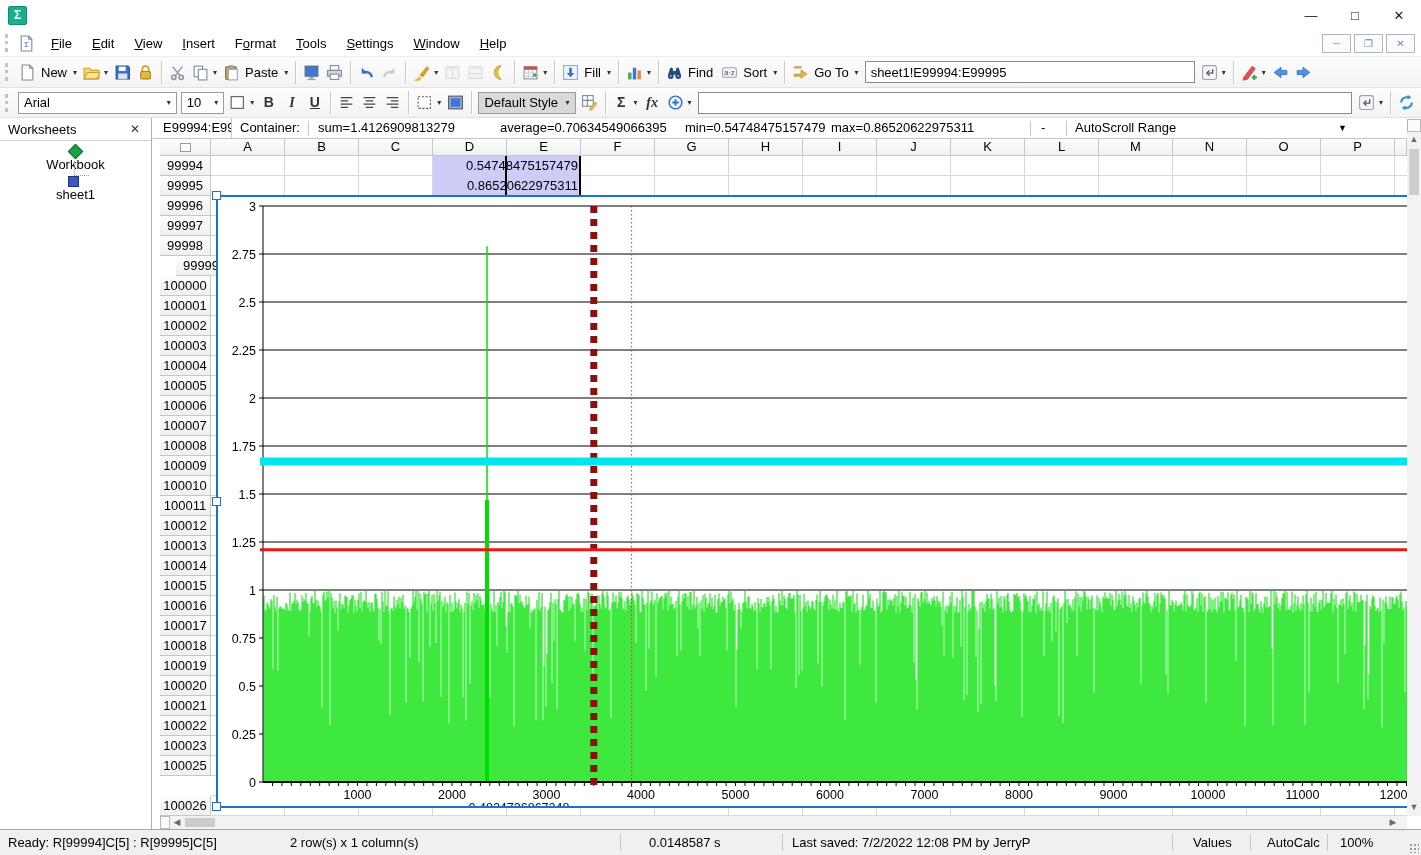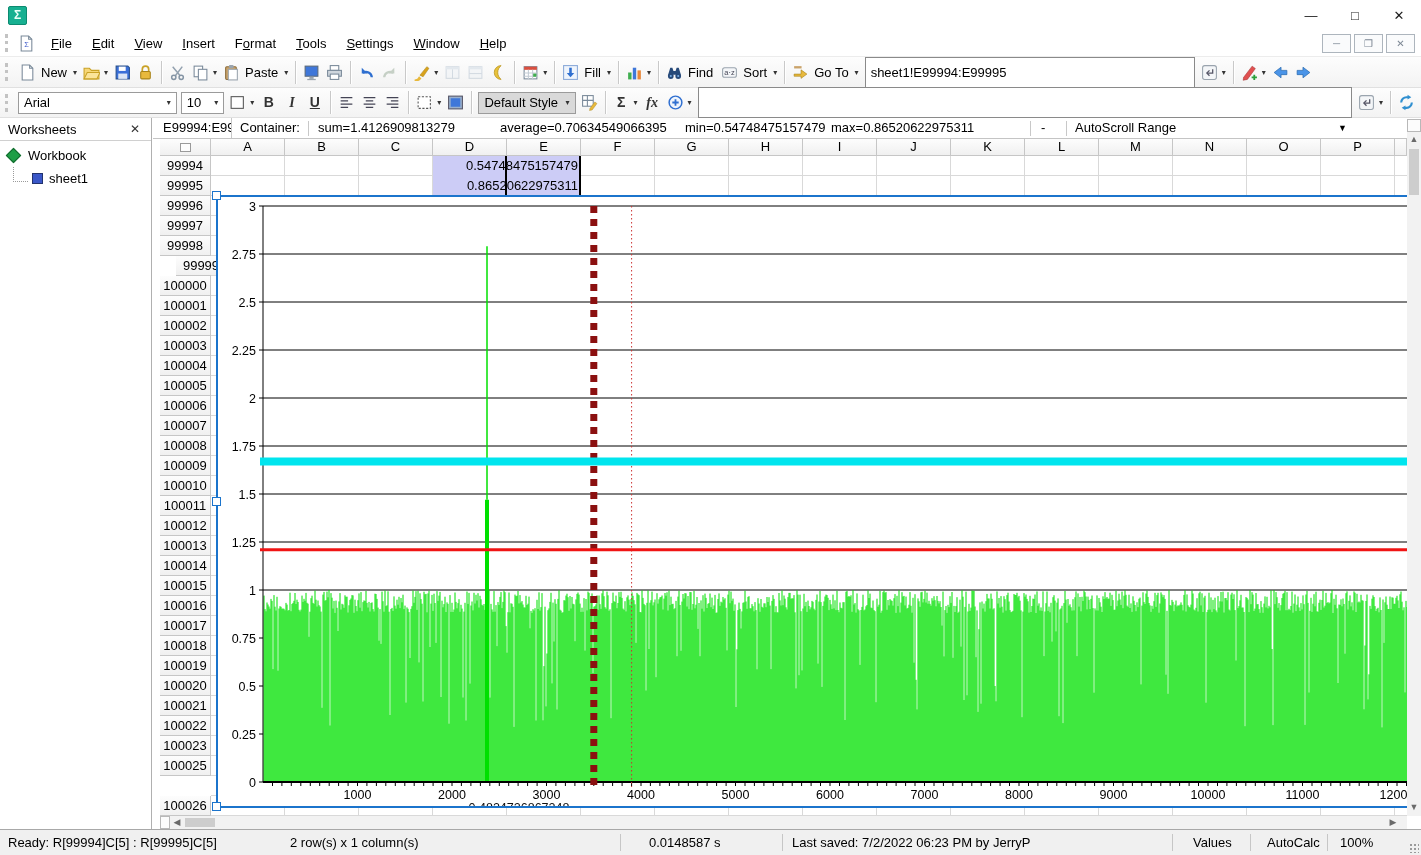--- a/index.html
+++ b/index.html
@@ -35,32 +35,32 @@
   .ticon{width:17px;height:17px;display:inline-block;}
   .ticon svg{width:17px;height:17px;display:block;}
   .ticon.txt{font-size:14px;line-height:17px;text-align:center;color:#333;}
   .tlabel{font-size:13px;margin:0 2px 0 5px;white-space:nowrap;}
   .dd{font-size:8px;color:#333;margin-left:4px;}
   .tsep{width:1px;height:23px;background:#c9c9c9;margin:0 4px;box-shadow:1px 0 0 #ffffff;flex:none;}
   .combo{display:flex;align-items:center;height:22px;border:1px solid #9b9b9b;background:#fff;
          font-size:13px;padding:0 2px 0 5px;box-sizing:border-box;justify-content:space-between;margin:0 2px;}
   .combo.gray{background:#d9d9d9;}
   .combo .ca{font-size:8px;color:#333;padding:0 3px;margin-left:4px;}
-  .tinput{height:31px;border:1px solid #8a8a8a;font-size:13px;padding:0 5px;
+  .tinput{height:22px;border:1px solid #8a8a8a;font-size:13px;padding:0 5px;
           font-family:"Liberation Sans",sans-serif;box-sizing:border-box;margin:0 3px;background:#fff;}
   .glyphB{font-weight:bold;font-size:14px;}
   .glyphI{font-style:italic;font-weight:bold;font-family:"Liberation Serif",serif;font-size:14px;}
   .glyphU{text-decoration:underline;font-weight:bold;font-size:13px;}
   
   #sidebar{position:absolute;left:0;top:118px;width:152px;height:711px;background:#fff;
            border-right:1px solid #b0b0b0;box-sizing:border-box;}
   .sb-header{height:22px;border-bottom:1px solid #d0d0d0;display:flex;align-items:center;
              font-size:13px;padding:0 8px;justify-content:space-between;}
   .sb-close{font-size:12px;color:#333;padding:0 3px;}
-  .tree-row{display:flex;align-items:center;font-size:13px;height:18px;margin-top:5px;}
+  .tree-row{display:flex;align-items:center;font-size:13px;height:18px;margin-top:5px;flex-direction:column;}
   .diamond{width:9px;height:9px;background:#1e9e46;border:1px solid #11672c;transform:rotate(45deg);
            margin:0 9px 0 8px;flex:none;}
   .branch{width:14px;height:14px;border-left:1px dotted #9a9a9a;border-bottom:1px dotted #9a9a9a;
           margin:-8px 2px 0 13px;flex:none;}
   .sheet-sq{width:9px;height:9px;background:#3a57c8;border:1px solid #22336e;margin:0 6px 0 2px;flex:none;}
   
   #sheetarea{position:absolute;left:153px;top:118px;width:1268px;height:711px;background:#fff;overflow:hidden;}
   #infobar{position:absolute;left:0;top:0;width:1268px;height:21px;background:#fff;
            border-bottom:1px solid #c4c4c4;font-size:13px;box-sizing:border-box;}
   .ib-text{position:absolute;top:2px;white-space:nowrap;}
@@ -796,21 +796,21 @@
     <div class="sb-thumb" style="left:32px;top:700px;width:30px;height:9px"></div>
     <div class="sb-btn" style="left:1233px;top:698px;width:14px;height:13px;line-height:13px">▶</div>
   </div>
 
   <div id="statusbar">
     <span class="st-text" style="left:8px">Ready:  R[99994]C[5] : R[99995]C[5]</span>
     <span class="st-text" style="left:290px">2 row(s) x 1 column(s)</span>
     <span class="st-sep" style="left:620px"></span>
     <span class="st-text" style="left:649px">0.0148587 s</span>
     <span class="st-sep" style="left:782px"></span>
-    <span class="st-text" style="left:792px">Last saved:  7/2/2022 06:23 PM  by  JerryP</span>
+    <span class="st-text" style="left:792px">Last saved:  7/2/2022 12:08 PM  by  JerryP</span>
     <span class="st-sep" style="left:1172px"></span>
     <span class="st-text" style="left:1193px">Values</span>
     <span class="st-sep" style="left:1250px"></span>
     <span class="st-text" style="left:1267px">AutoCalc</span>
     <span class="st-sep" style="left:1327px"></span>
     <span class="st-text" style="left:1340px">100%</span>
     <span class="grip-dots"></span>
   </div>
 </div>
 

